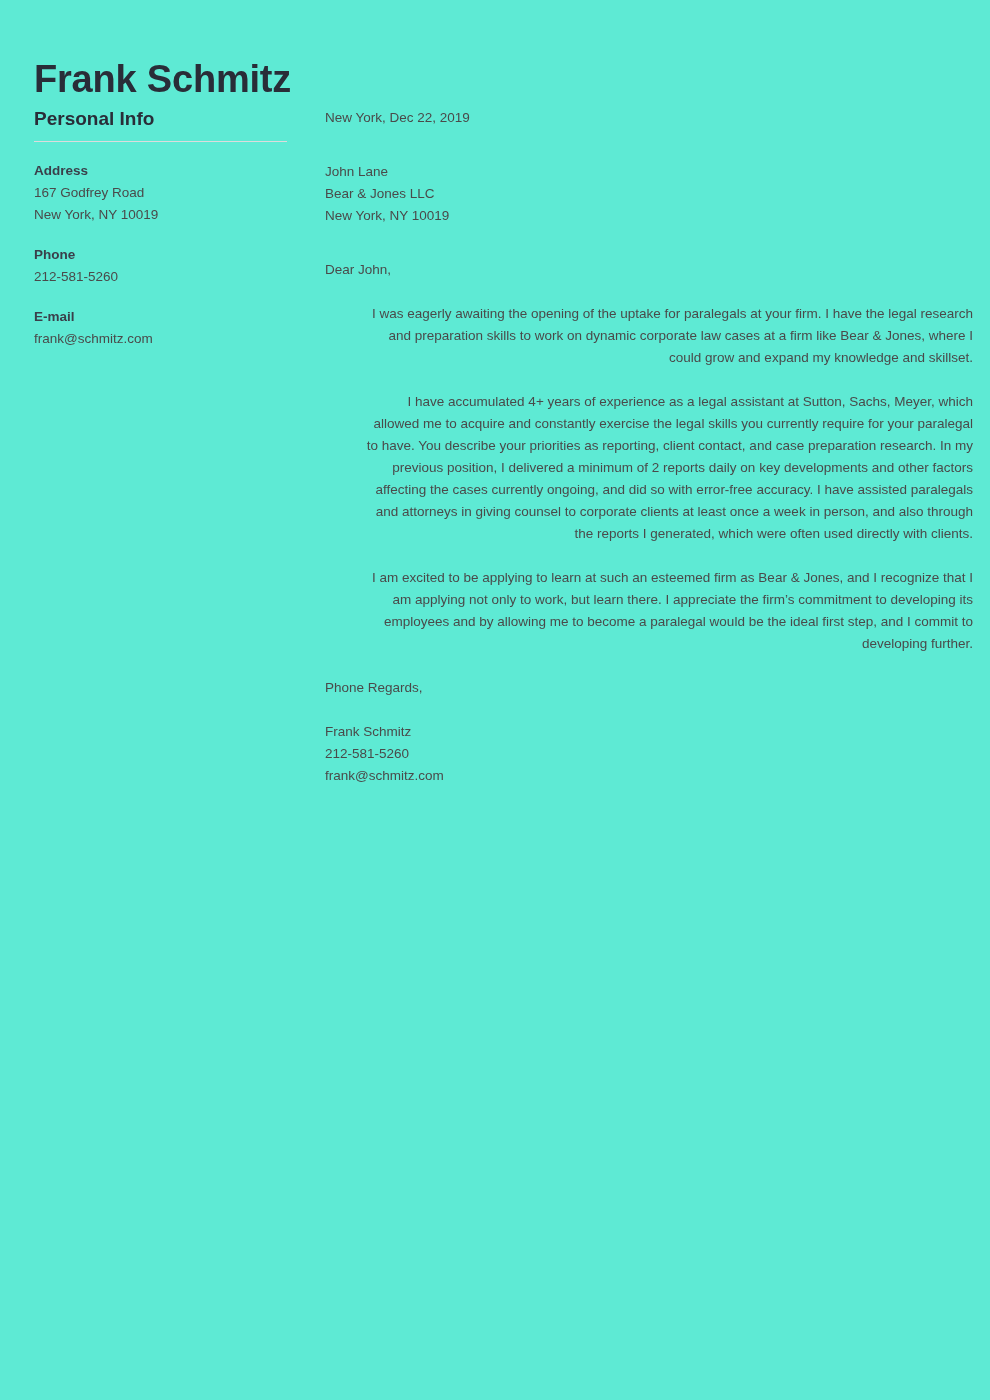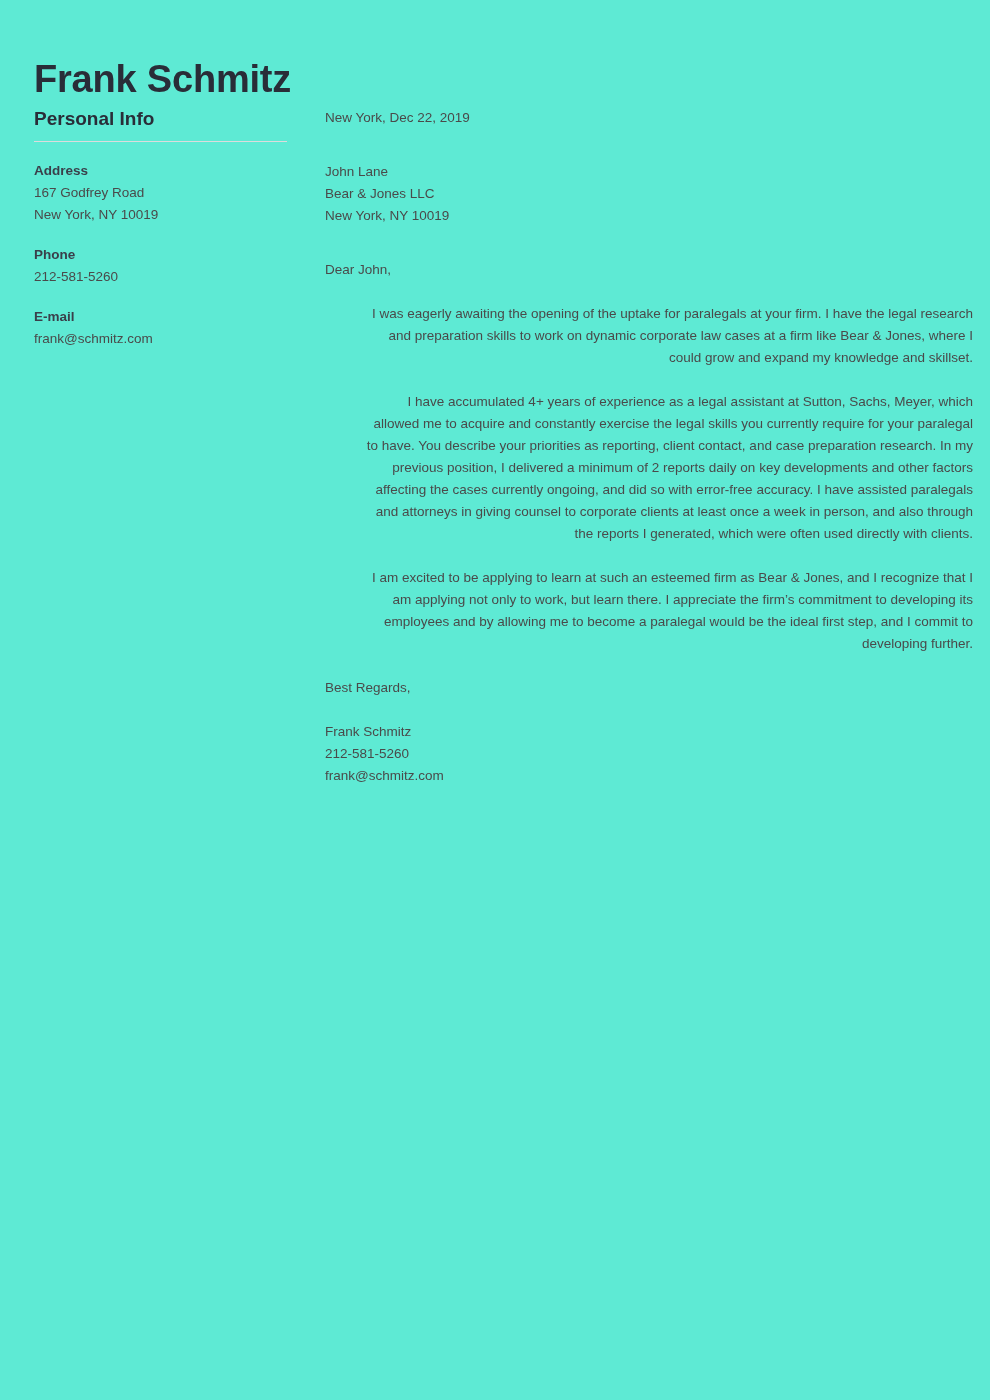--- a/index.html
+++ b/index.html
@@ -151,21 +151,21 @@
 
     <p class="salutation">Dear John,</p>
 
     <p class="body-paragraph">I was eagerly awaiting the opening of the uptake for paralegals at your firm. I have the legal research and preparation skills to work on dynamic corporate law cases at a firm like Bear &amp; Jones, where I could grow and expand my knowledge and skillset.</p>
 
     <p class="body-paragraph">I have accumulated 4+ years of experience as a legal assistant at Sutton, Sachs, Meyer, which allowed me to acquire and constantly exercise the legal skills you currently require for your paralegal to have. You describe your priorities as reporting, client contact, and case preparation research. In my previous position, I delivered a minimum of 2 reports daily on key developments and other factors affecting the cases currently ongoing, and did so with error-free accuracy. I have assisted paralegals and attorneys in giving counsel to corporate clients at least once a week in person, and also through the reports I generated, which were often used directly with clients.</p>
 
     <p class="body-paragraph">I am excited to be applying to learn at such an esteemed firm as Bear &amp; Jones, and I recognize that I am applying not only to work, but learn there. I appreciate the firm’s commitment to developing its employees and by allowing me to become a paralegal would be the ideal first step, and I commit to developing further.</p>
 
 
-    <p class="closing">Best Regards,</p>
+    <p class="closing">Phone Regards,</p>
 
     <div class="signature">
       <span class="signature-line">Frank Schmitz</span>
       <span class="signature-line">212-581-5260</span>
       <span class="signature-line">frank@schmitz.com</span>
     </div>
 
   </div>
 </div>
 

